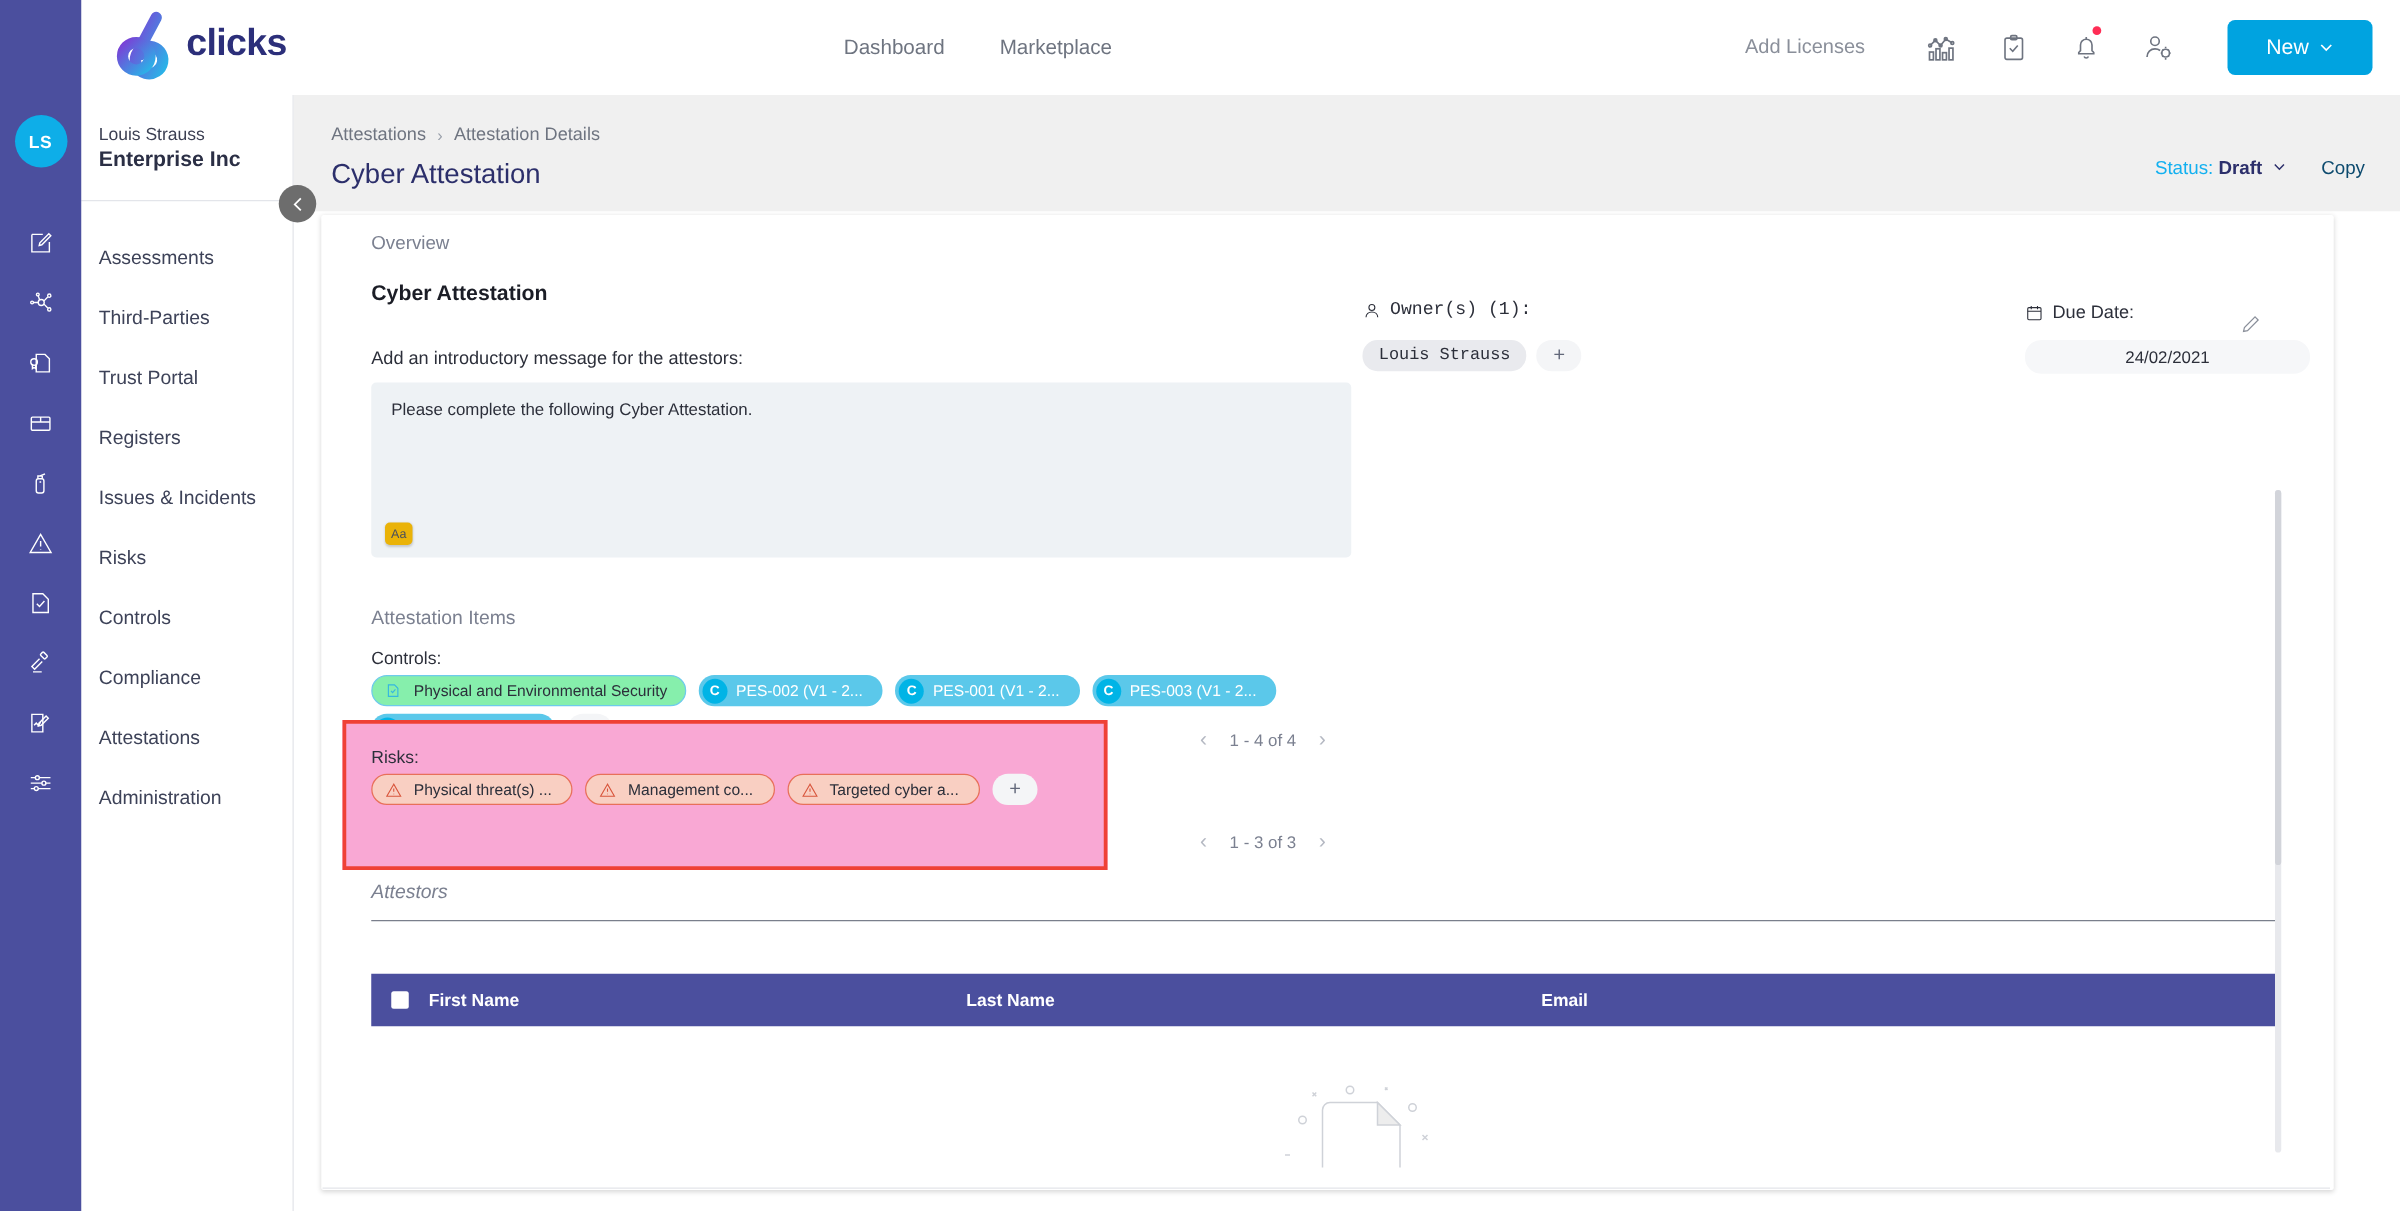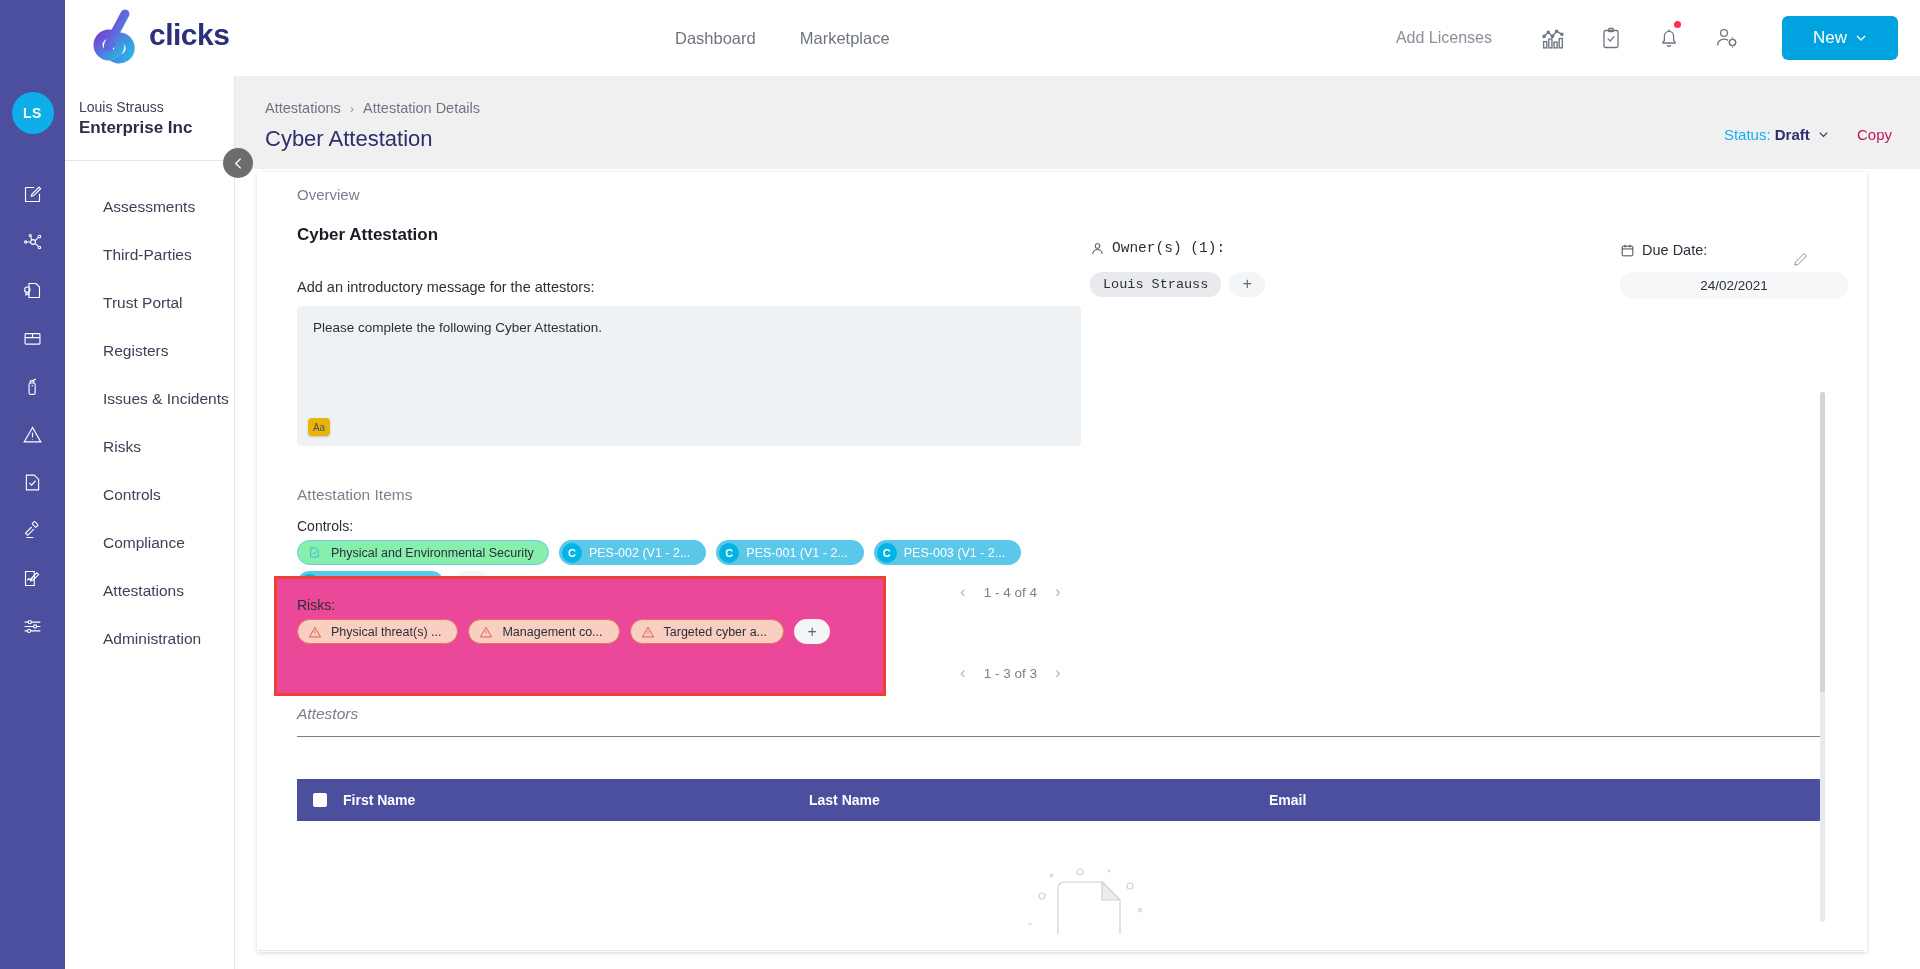--- a/index.html
+++ b/index.html
@@ -60,41 +60,41 @@
     position: absolute; left: 65px; top: 76px; width: 170px; height: 893px;
     background: #fff; border-right: 1px solid #e3e5ea;
   }
   .org-block { padding: 22px 0 0 14px; }
   .org-user { font-size: 14px; color: #3b3f52; line-height: 19px; }
   .org-name { font-size: 17px; font-weight: bold; color: #2b2f45; line-height: 22px; }
   .nav-sep { margin-top: 21px; border-top: 1px solid #e3e5ea; }
   .nav-list { padding-top: 22px; }
   .nav-item {
     height: 48px; display: flex; align-items: center; padding-left: 14px;
-    color: #3d4258; font-size: 15.5px; cursor: pointer; margin-left: 24px;
+    color: #3d4258; font-size: 15.5px; cursor: pointer;
   }
   .collapse-btn {
     position: absolute; left: 223px; top: 148px; width: 30px; height: 30px;
     border-radius: 50%; background: #6d6d6d; color: #fff;
     display: flex; align-items: center; justify-content: center; z-index: 20; cursor: pointer;
   }
 
   
   .page-header {
     position: absolute; left: 235px; top: 76px; width: 1685px; height: 93px;
     background: #f0f0f0;
   }
   .breadcrumb { position: absolute; left: 30px; top: 24px; font-size: 14.5px; color: #6e7480; display: flex; align-items: center; gap: 9px; }
   .breadcrumb .crumb { cursor: pointer; }
   .breadcrumb .sep { color: #9aa0ab; font-size: 13px; }
   .page-title { position: absolute; left: 30px; top: 50px; font-size: 22px; color: #2c2f6b; }
   .hdr-right { position: absolute; right: 28px; top: 126px; display: flex; align-items: center; gap: 28px; font-size: 15px; }
   .status-lbl { color: #12b0f0; }
   .status-val { color: #2c2f6b; font-weight: bold; }
-  .copy-link { color: #be185d; cursor: pointer; }
+  .copy-link { color: #0c4a6e; cursor: pointer; }
 
   
   .card {
     position: absolute; left: 257px; top: 172px; width: 1610px; height: 780px;
     background: #fff; box-shadow: 0 1px 4px rgba(0,0,0,.16); border-radius: 2px;
     overflow: hidden;
   }
   .tabbar { padding: 14px 0 0 40px; }
   .tab { display: inline-block; font-size: 15px; color: #7b8090; padding-bottom: 10px; cursor: pointer; }
   .card-body { position: relative; padding: 0 40px; }
@@ -145,38 +145,38 @@
   .ctrl-chip.outline .badge { background: transparent; }
 
   .risk-chip {
     display: flex; align-items: center; gap: 9px; background: #f9cfc2; color: #2c2f3a;
     border: 1px solid #e8705a; border-radius: 14px; height: 25px; padding: 0 16px 0 10px;
     font-size: 12.5px; cursor: pointer; white-space: nowrap;
   }
 
   .risks-block {
     position: absolute; left: 274px; top: 576px; width: 612px; height: 120px;
-    border: 3px solid #ef4136; background: #ec4899; padding: 18px 0 0 20px; z-index: 9;
+    border: 3px solid #ef4136; background: #f9a8d4; padding: 18px 0 0 20px; z-index: 9;
   }
 
   .pager { display: flex; align-items: center; gap: 18px; font-size: 13.5px; color: #7b8090; }
   .pager .arrow { color: #b4b8c2; font-size: 17px; cursor: pointer; }
   .pager-ctrl { position: absolute; left: 960px; top: 582px; }
   .pager-risk { position: absolute; left: 960px; top: 663px; }
 
   .attestors-title { position: absolute; left: 40px; top: 705px; font-size: 15.5px; color: #7b8090; font-style: italic; }
   .attestors-rule { position: absolute; left: 40px; top: 736px; width: 1526px; border-top: 1px solid #7a7f8c; }
 
   .table-head {
     position: absolute; left: 40px; top: 779px; width: 1526px; height: 42px;
     background: #4b4f9e; color: #fff; display: flex; align-items: center;
     font-size: 14px; font-weight: bold;
   }
   .th-check { width: 14px; height: 14px; background: #fff; border-radius: 2px; margin: 0 16px 0 16px; cursor: pointer; }
-  .th-first { width: 466px; }
+  .th-first { width: 430px; }
   .th-last { width: 460px; }
   .empty-art { position: absolute; left: 1020px; top: 862px; }
 
   .scroll-track {
     position: absolute; right: 42px; top: 220px; width: 5px; height: 530px;
     background: #e8e9ed; border-radius: 3px;
   }
   .scroll-thumb { position: absolute; top: 0; left: 0; width: 5px; height: 300px; background: #d2d4da; border-radius: 3px; }
   .card-bottom-rule { position: absolute; left: 258px; top: 950px; width: 1606px; border-top: 1px solid #e3e5ea; }
 </style>

